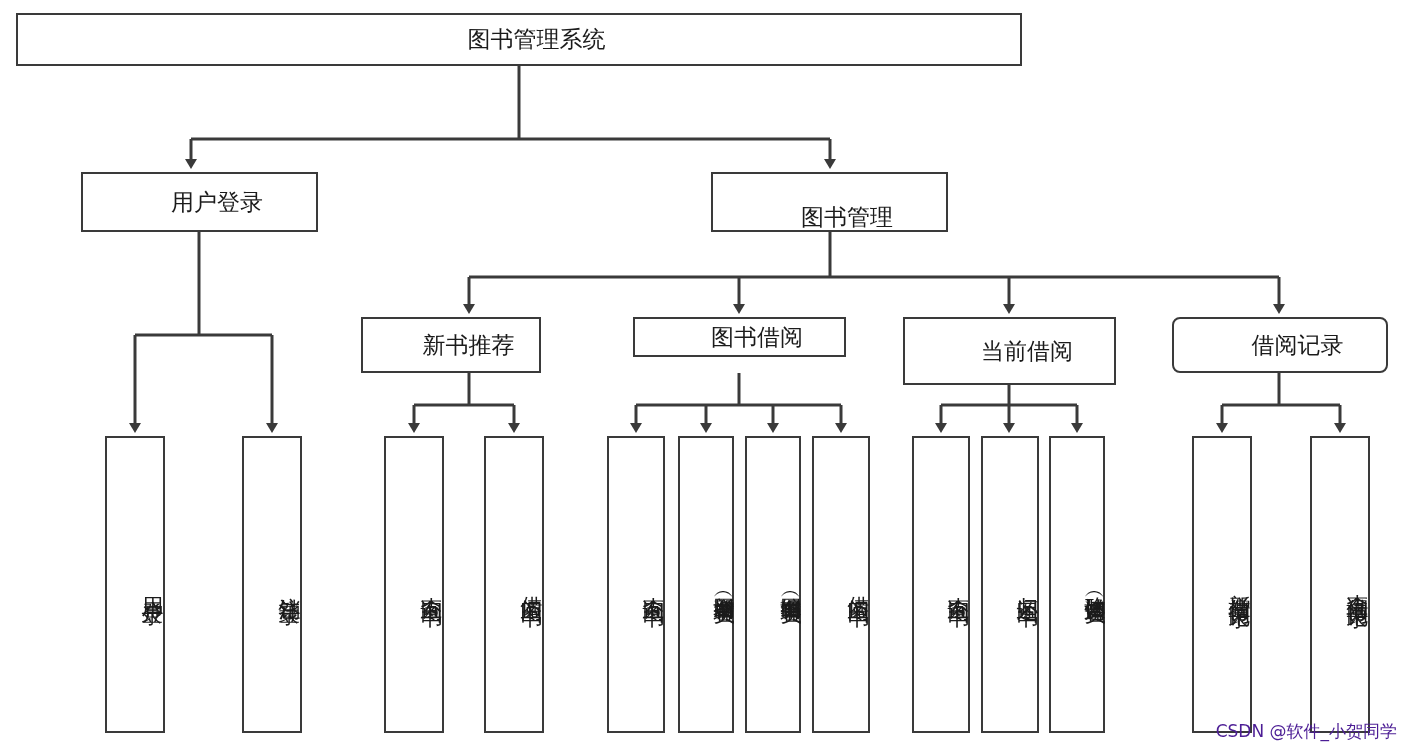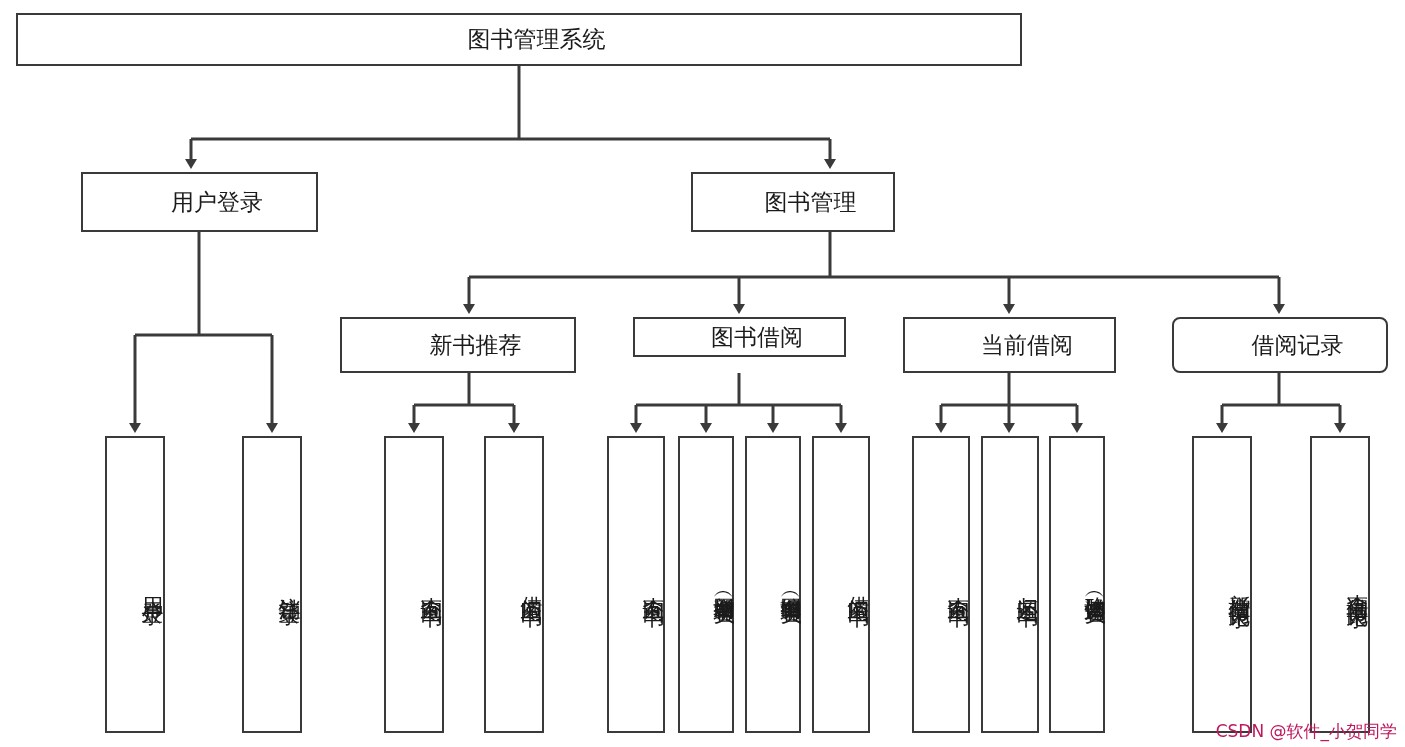--- a/index.html
+++ b/index.html
@@ -60,21 +60,21 @@
   }
   .node.v.tight .label {
     letter-spacing: 1px;
     font-size: 21px;
   }
   #watermark {
     position: absolute;
     right: 8px;
     bottom: 4px;
     font-size: 17px;
-    color: #be185d;
+    color: #4c1d95;
     white-space: nowrap;
     font-family: "DejaVu Sans", "Liberation Sans", sans-serif;
   }
 </style>
 </head>
 <body>
 
 <div id="canvas">
 
   <svg id="wires" viewBox="0 0 1405 747" xmlns="http://www.w3.org/2000/svg">
@@ -130,31 +130,31 @@
     </g>
   </svg>
 
   <div class="node root" style="left:16px; top:13px; width:1006px; height:53px;">
     <span class="label">图书管理系统</span>
   </div>
 
   <div class="node h" style="left:81px; top:172px; width:237px; height:60px;">
     <span class="label">用户登录</span>
   </div>
-  <div class="node h" style="left:691px; top:172px; width:204px; height:60px;">
+  <div class="node h" style="left:711px; top:172px; width:237px; height:60px;align-items:flex-end;">
     <span class="label">图书管理</span>
   </div>
 
-  <div class="node h" style="left:340px; top:317px; width:236px; height:56px;">
+  <div class="node h" style="left:361px; top:317px; width:180px; height:56px;">
     <span class="label">新书推荐</span>
   </div>
   <div class="node h" style="left:633px; top:317px; width:213px; height:40px;">
     <span class="label">图书借阅</span>
   </div>
-  <div class="node h" style="left:903px; top:317px; width:213px; height:56px;">
+  <div class="node h" style="left:903px; top:317px; width:213px; height:68px;">
     <span class="label">当前借阅</span>
   </div>
   <div class="node h" style="left:1172px; top:317px; width:216px; height:56px;border-radius:8px;">
     <span class="label">借阅记录</span>
   </div>
 
   <div class="node v" style="left:105px; top:436px; width:60px; height:297px;">
     <span class="label">用户登录</span>
   </div>
   <div class="node v" style="left:242px; top:436px; width:60px; height:297px;">

